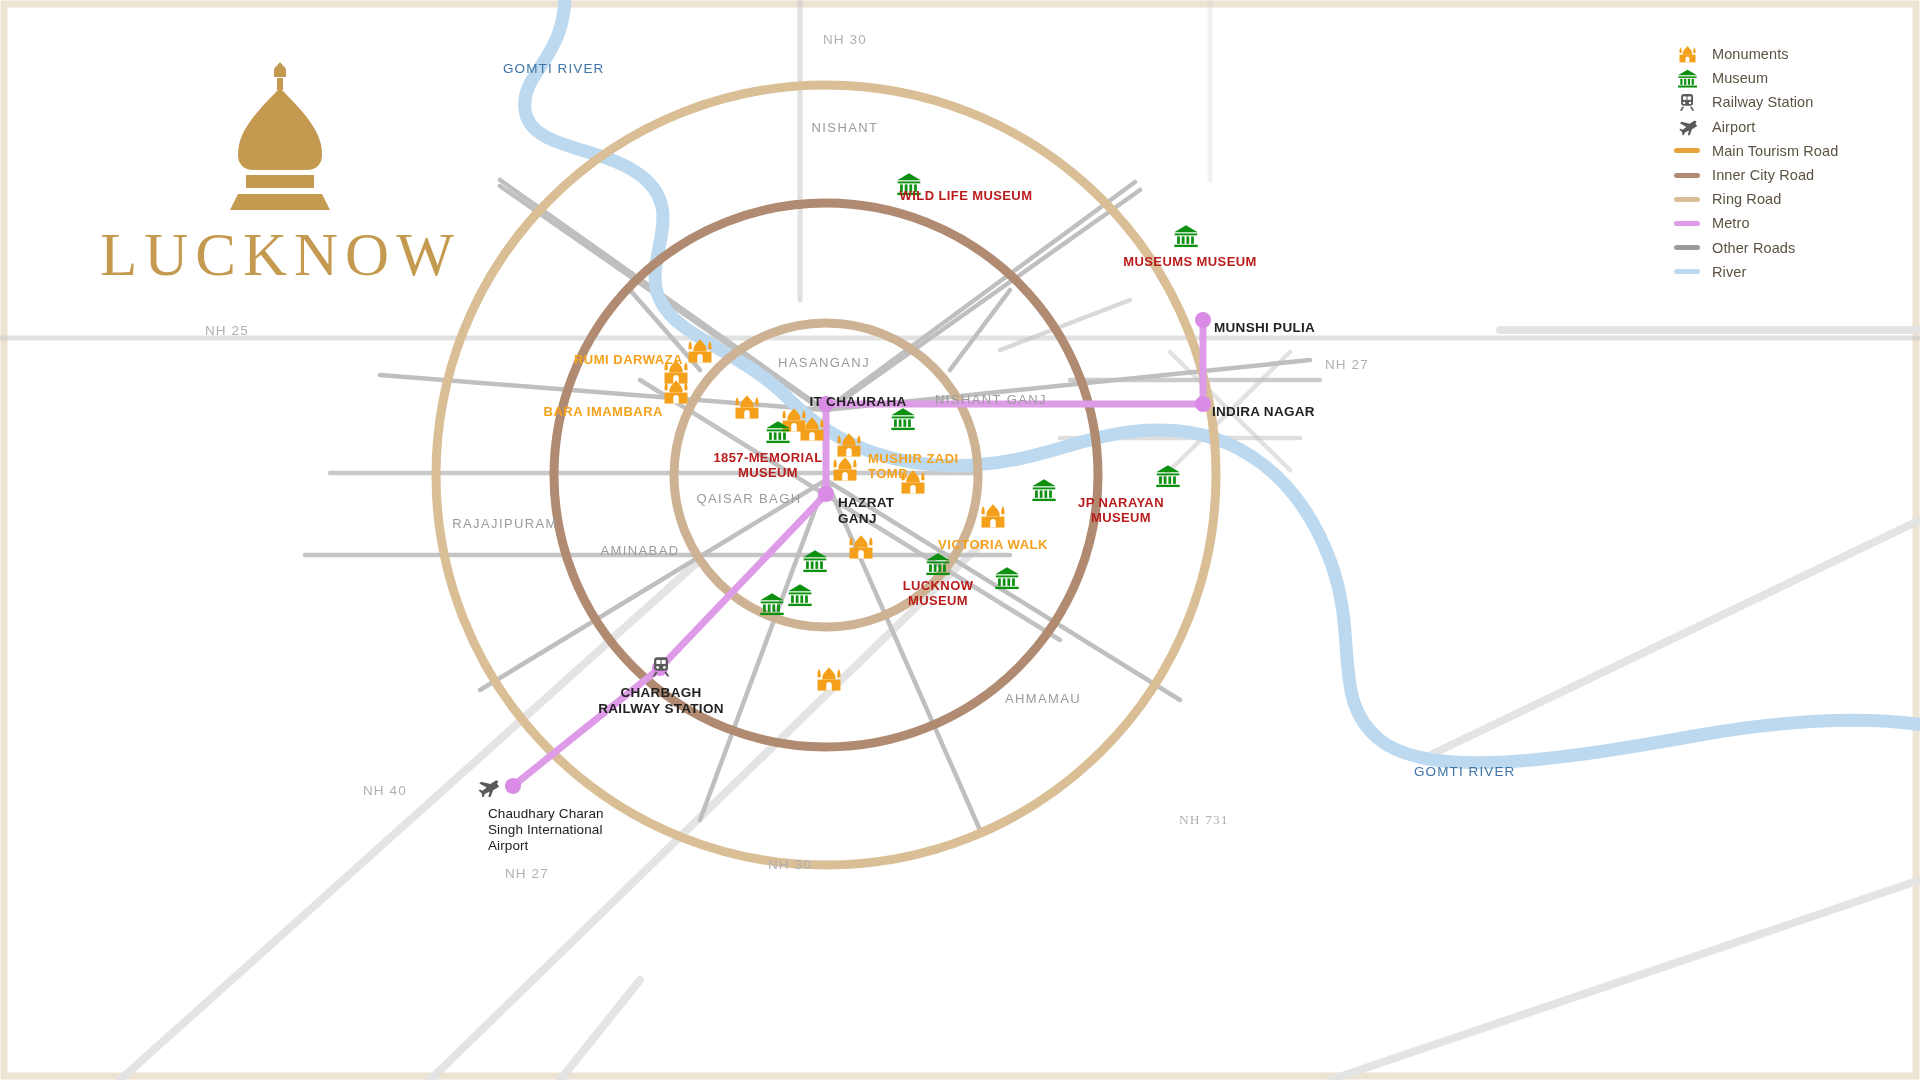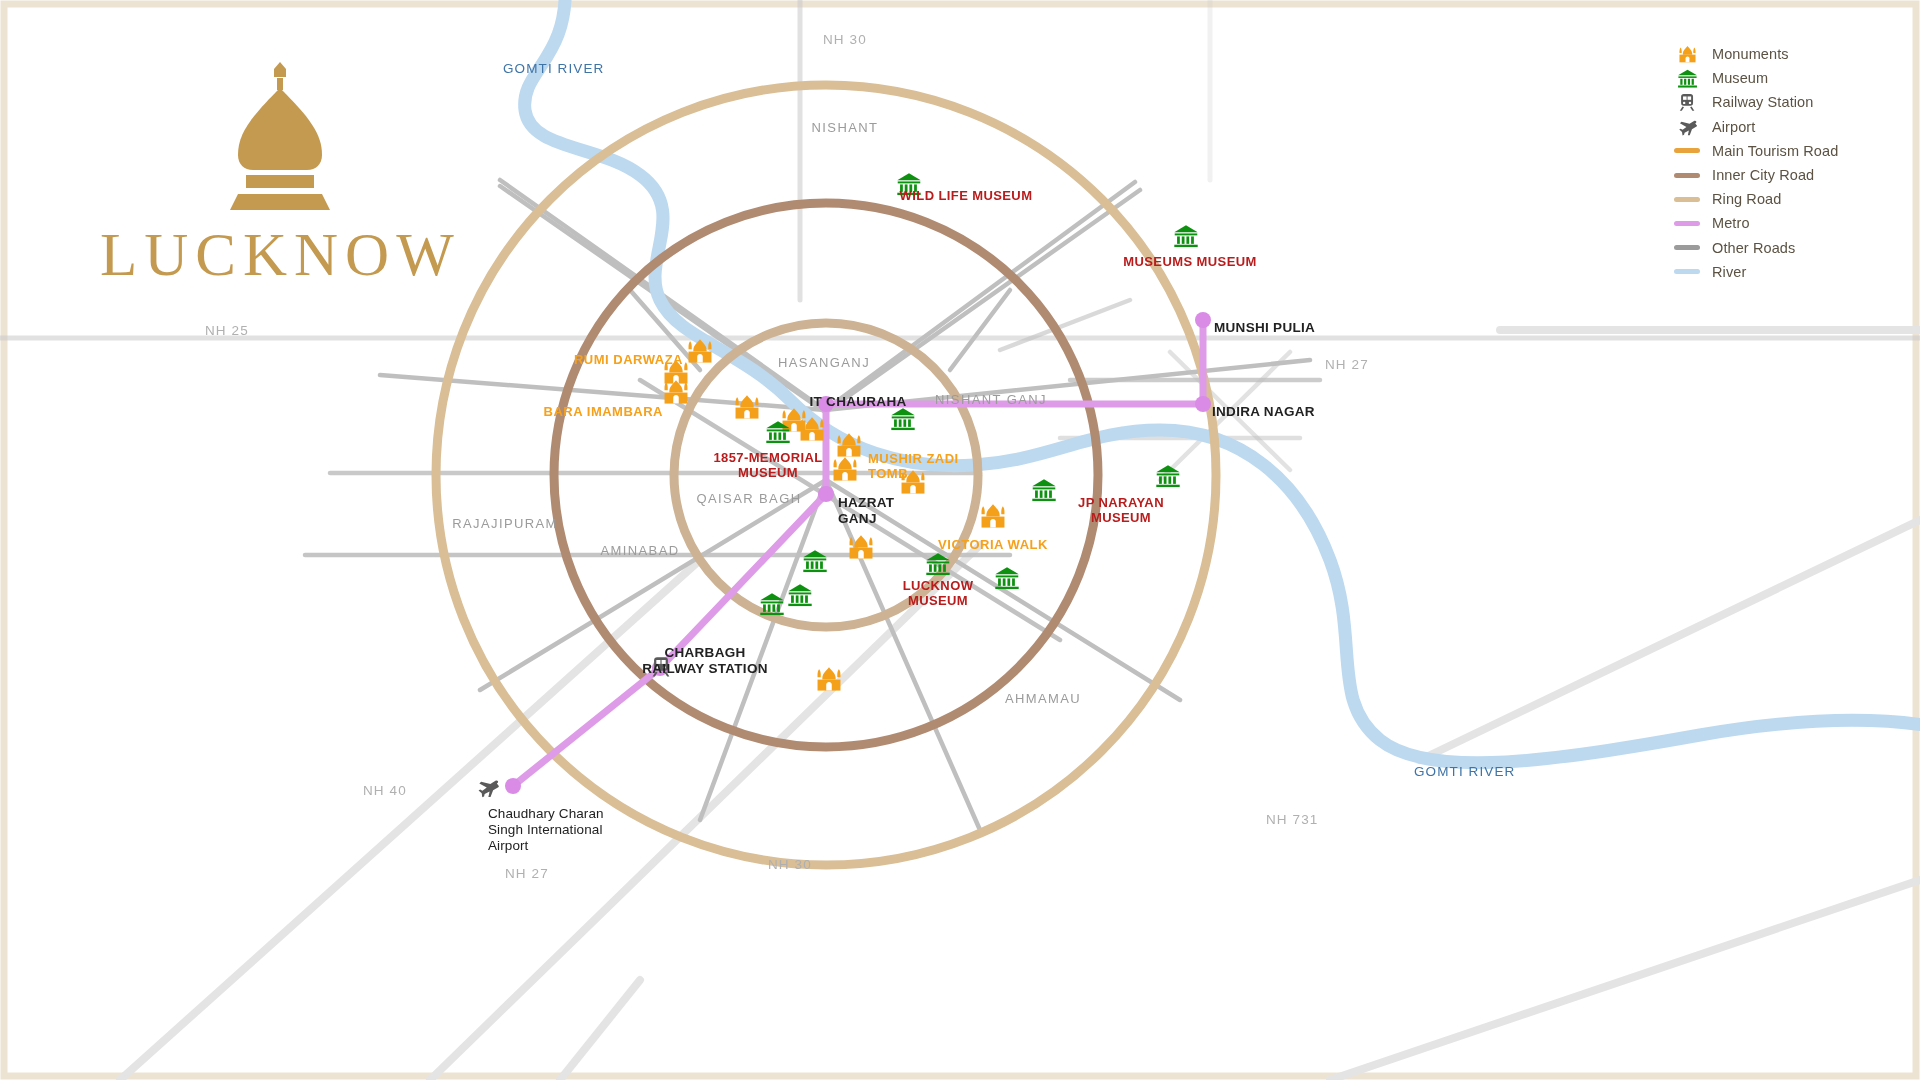--- a/index.html
+++ b/index.html
@@ -226,21 +226,21 @@
         </span>
         <span class="lg-txt">River</span>
       </div>
     </div>
 
   <div id="labels">
       <div class="lbl nh" style="left: 823px; top: 32px;">NH 30</div>
       <div class="lbl nh" style="left: 205px; top: 323px;">NH 25</div>
       <div class="lbl nh" style="left: 1325px; top: 357px;">NH 27</div>
       <div class="lbl nh" style="left: 363px; top: 783px;">NH 40</div>
-      <div class="lbl nh" style="left: 1266px; top: 812px;">NH 731</div>
+      <div class="lbl nh" style="left: 1179px; top: 812px; font-family: Liberation Serif, serif;">NH 731</div>
       <div class="lbl nh" style="left: 505px; top: 866px;">NH 27</div>
       <div class="lbl nh" style="left: 768px; top: 857px;">NH 30</div>
       <div class="lbl area ctr" style="left: 845px; top: 120px;">NISHANT</div>
       <div class="lbl area ctr" style="left: 824px; top: 355px;">HASANGANJ</div>
       <div class="lbl area ctr" style="left: 991px; top: 392px;">NISHANT GANJ</div>
       <div class="lbl area ctr" style="left: 505px; top: 516px;">RAJAJIPURAM</div>
       <div class="lbl area ctr" style="left: 749px; top: 491px;">QAISAR BAGH</div>
       <div class="lbl area ctr" style="left: 640px; top: 543px;">AMINABAD</div>
       <div class="lbl area ctr" style="left: 1043px; top: 691px;">AHMAMAU</div>
       <div class="lbl river" style="left: 503px; top: 61px;">GOMTI RIVER</div>
@@ -443,21 +443,21 @@
       <div class="lbl stop" style="left: 838px; top: 495px;">HAZRAT<br>GANJ</div>
       <div class="poi" style="left: 661px; top: 669px;"><svg width="18.7" height="22" viewBox="0 0 20 23" fill="#5A5A5A">
       <rect x="2.6" y="1" width="14.8" height="14.4" rx="3.4"></rect>
       <rect x="5" y="4" width="4.4" height="4.2" fill="#ffffff"></rect>
       <rect x="10.6" y="4" width="4.4" height="4.2" fill="#ffffff"></rect>
       <circle cx="6.4" cy="12" r="1.5" fill="#ffffff"></circle>
       <circle cx="13.6" cy="12" r="1.5" fill="#ffffff"></circle>
       <path d="M4.4 16.4 L1 21.6 L3.4 21.6 L6.2 17.4 Z"></path>
       <path d="M15.6 16.4 L19 21.6 L16.6 21.6 L13.8 17.4 Z"></path>
     </svg></div>
-      <div class="lbl stop ctr" style="left: 661px; top: 645px; margin-left: 44px;">CHARBAGH<br>RAILWAY STATION</div>
+      <div class="lbl stop ctr" style="left: 661px; top: 685px;">CHARBAGH<br>RAILWAY STATION</div>
       <div class="poi" style="left: 488px; top: 789px;"><svg width="24" height="21.6" viewBox="0 0 24 22" fill="#5A5A5A">
       <path d="M22.4 9.2 C23.2 9.6 23.3 10.7 22.5 11.2 L17.2 14.2 L14.6 21.2 L12.4 21.2 L13.6 15.6
                L8.6 18.2 L8 20.8 L6.2 21.4 L5.6 17.4 L2.4 14.6 L4 13.6 L6.3 14.8
                L10.7 11.6 L3.2 7.4 L5 5.6 L14.4 8 L19.6 4.6 C20.6 4 21.8 4.3 22.2 5.2
                C22.6 6.1 22 7 21 7.4 Z"></path>
     </svg></div>
       <div class="lbl place" style="left: 488px; top: 806px;">Chaudhary Charan<br>Singh International<br>Airport</div>
     </div>
 
 </div>

